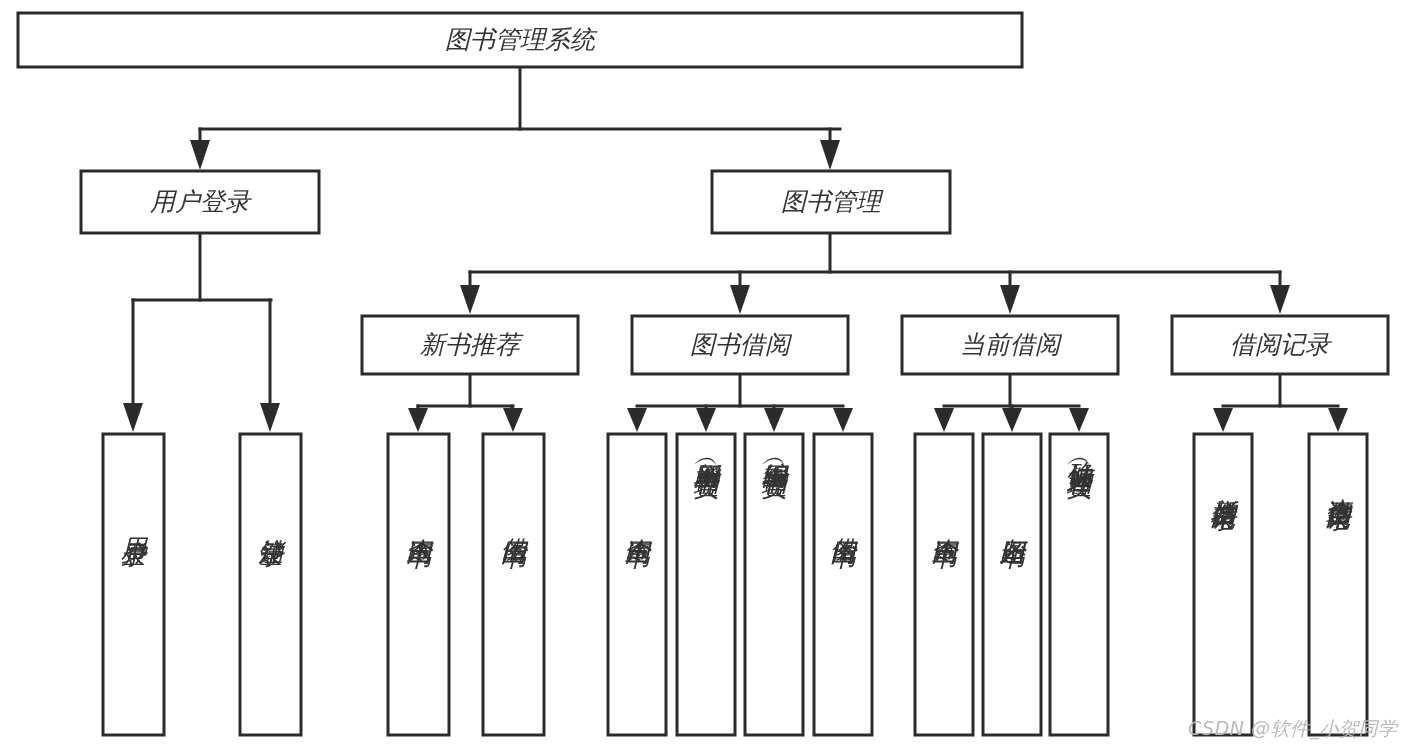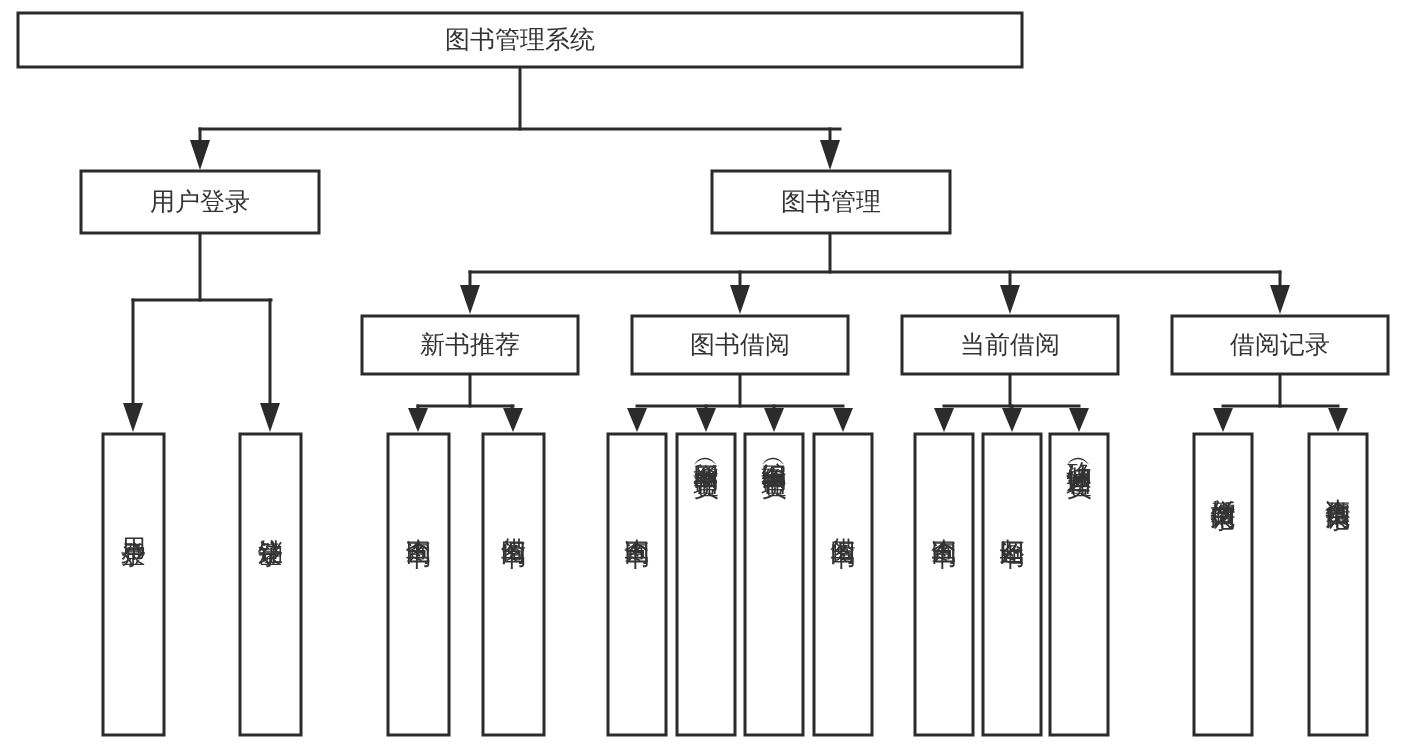--- a/index.html
+++ b/index.html
@@ -13,20 +13,21 @@
     position: relative;
     overflow: hidden;
     font-family: "DejaVu Sans", "Liberation Sans", sans-serif;
   }
   #diagram-root {
     position: absolute;
     left: 0;
     top: 0;
     width: 1285px;
     height: 747px;
+    font-style: italic;
   }
   svg.diagram {
     display: block;
     width: 1405px;
     height: 747px;
   }
   .node-rect {
     fill: #ffffff;
     stroke: #2b2b2b;
     stroke-width: 3;
@@ -220,13 +221,14 @@
   <div class="leaf-label-wrap" style="left:1050px; top:434px; width:58px; height:301px;">
     <span class="leaf-label" style="margin-top:8px;">确认归还（管理员）</span>
   </div>
   <div class="leaf-label-wrap" style="left:1194px; top:434px; width:58px; height:301px;">
     <span class="leaf-label" style="margin-top:44px;">新增借阅记录</span>
   </div>
   <div class="leaf-label-wrap" style="left:1309px; top:434px; width:58px; height:301px;">
     <span class="leaf-label" style="margin-top:44px;">查询借阅记录</span>
   </div>
 
+  <div class="watermark">CSDN @软件_小贺同学</div>
 </div>
 
 </body></html>

